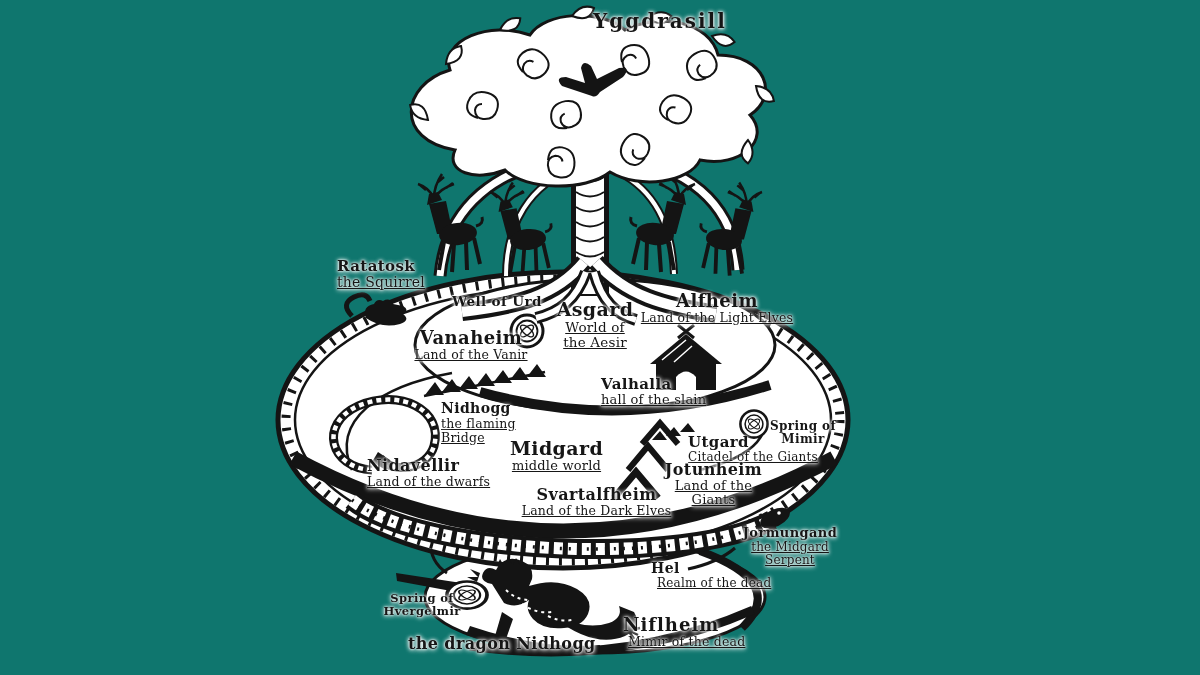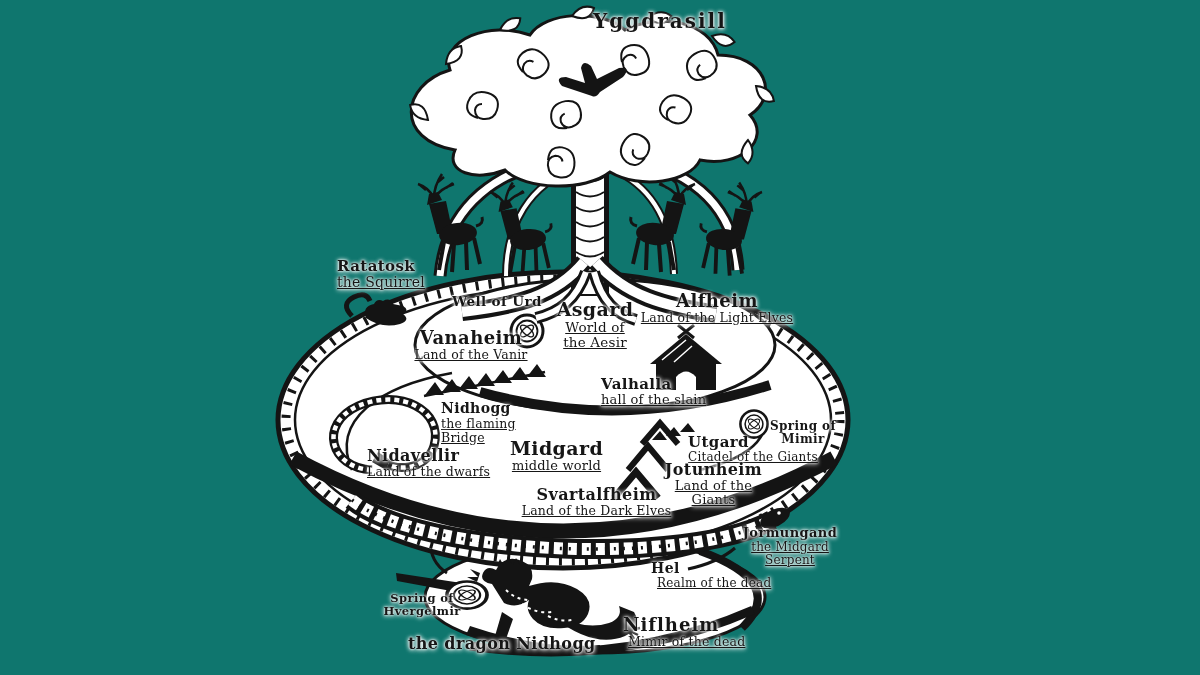--- a/index.html
+++ b/index.html
@@ -233,21 +233,21 @@
     <span class="nm" style="font-size:12px;white-space:pre-line">Spring of
 Mimir</span>
   </div>
 
   <div class="lbl ctr" style="left:656px;top:461px;width:115px">
     <span class="nm" style="font-size:16px">Jotunheim</span>
     <span class="ds" style="font-size:13px">Land of the
 Giants</span>
   </div>
 
-  <div class="lbl" style="left:367px;top:447px">
+  <div class="lbl" style="left:367px;top:457px">
     <span class="nm" style="font-size:16px">Nidavellir</span>
     <span class="ds" style="font-size:12.5px">Land of the dwarfs</span>
   </div>
 
   <div class="lbl ctr" style="left:519px;top:486px;width:155px">
     <span class="nm" style="font-size:16px">Svartalfheim</span>
     <span class="ds" style="font-size:12.5px">Land of the Dark Elves</span>
   </div>
 
   <div class="lbl ctr" style="left:742px;top:526px;width:96px">

